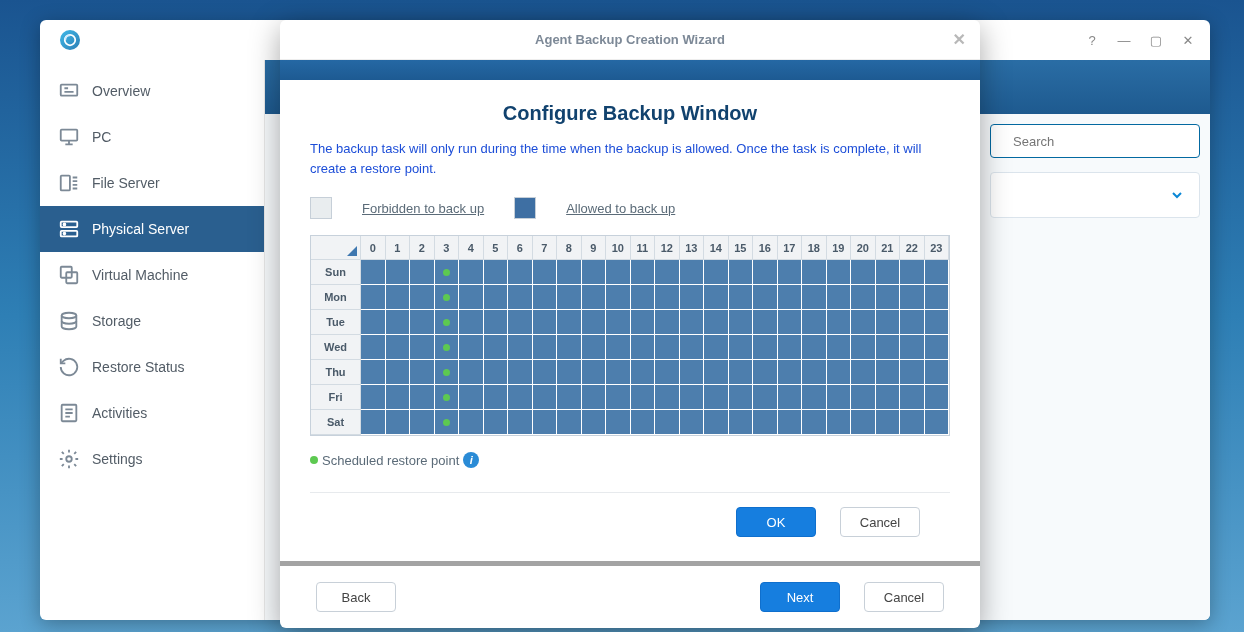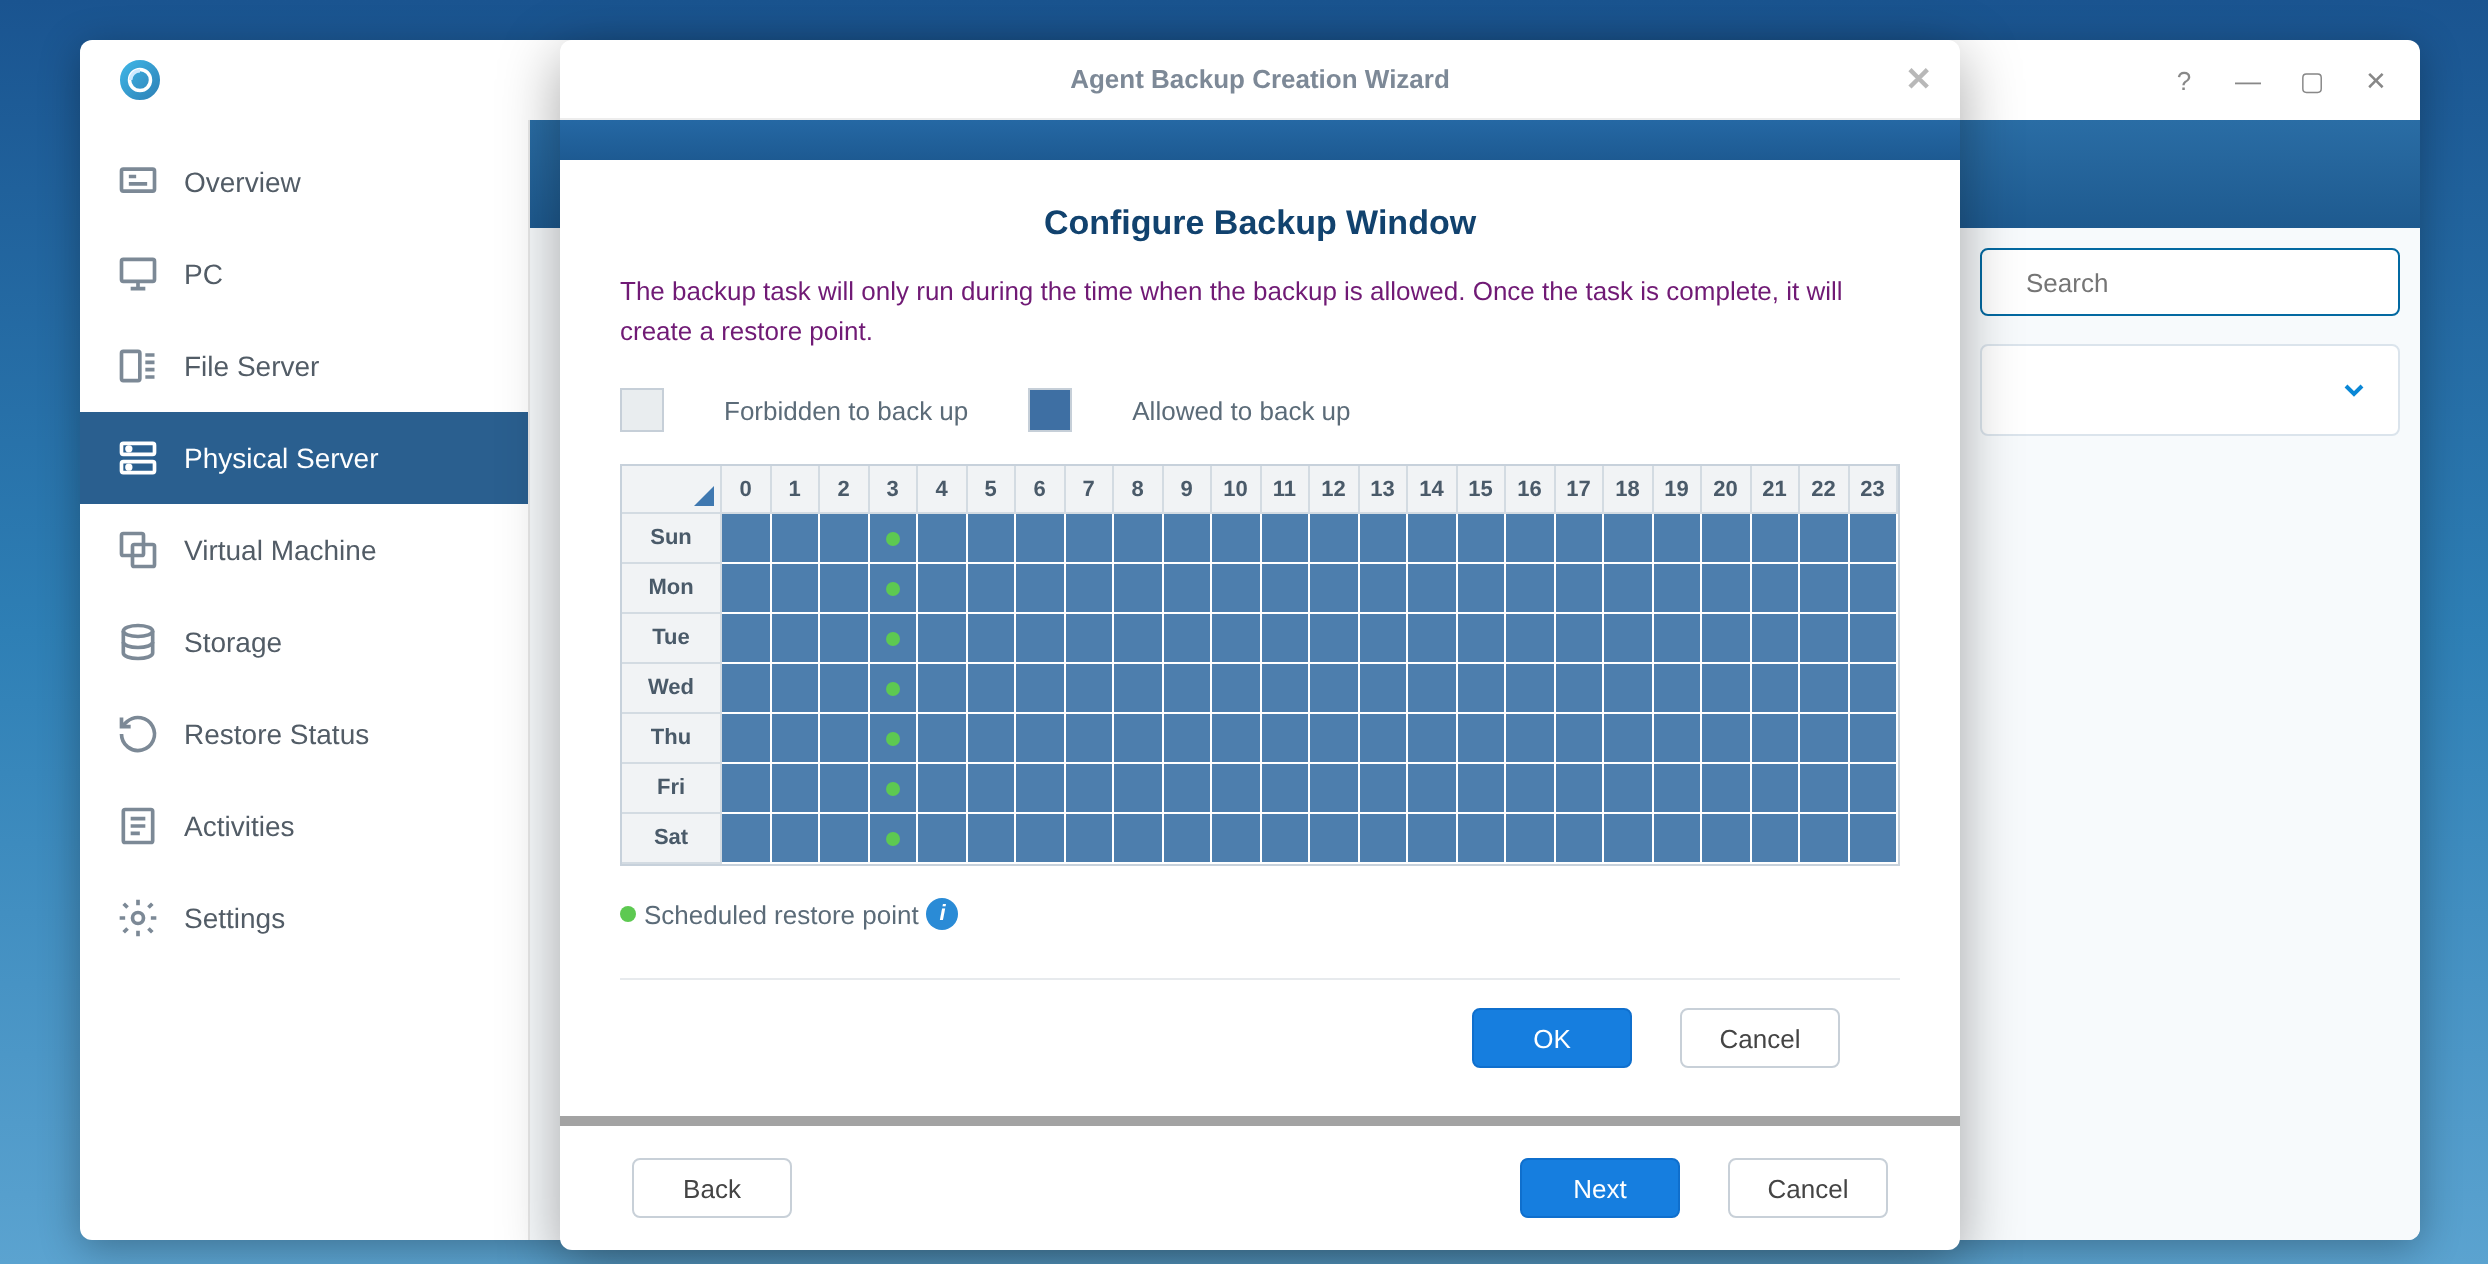--- a/index.html
+++ b/index.html
@@ -18,27 +18,27 @@
 .search-panel { position:absolute; top:64px; right:10px; width:210px; }
 .search-box { background:#fff; border:1px solid #0369a1; border-radius:4px; height:34px; display:flex; align-items:center; padding:0 10px; gap:6px; color:#8a98a6;}
 .search-box input { border:0; outline:0; flex:1; font-size:13px; background:transparent;}
 .card { margin-top:14px; background:#fff; border:1px solid #dbe4ec; border-radius:4px; height:46px; display:flex; align-items:center; justify-content:flex-end; padding:0 14px;}
 .chev { color:#0a87d6; }
 .modal { position:absolute; top:20px; left:280px; width:700px; background:#fff; border-radius:6px; box-shadow:0 8px 30px rgba(0,0,0,.35); overflow:hidden; }
 .modal-title { height:40px; display:flex; align-items:center; justify-content:center; font-weight:600; color:#7d8997; position:relative; border-bottom:1px solid #ededed;}
 .modal-close { position:absolute; right:14px; color:#b8b8b8; cursor:pointer; font-size:16px;}
 .modal-band { height:20px; background:linear-gradient(to bottom,#2568a4,#1d5a92); }
 .modal-body { padding:22px 30px 10px; background:#fff; }
-.cfg-title { text-align:center; font-weight:700; font-size:17px; color:#11426e; margin-bottom:14px;}
-.cfg-desc { color:#701a75; line-height:1.55; margin-bottom:18px;}
+.cfg-title { text-align:center; font-weight:700; font-size:20px; color:#11426e; margin-bottom:14px;}
+.cfg-desc { color:#1d4ed8; line-height:1.55; margin-bottom:18px;}
 .legend { display:flex; align-items:center; gap:30px; margin-bottom:16px;}
 .legend .sw { width:22px; height:22px; border:1px solid #c6cfd8;}
 .legend .sw.forb { background:#e9edef; }
 .legend .sw.allow { background:#3e6fa3; }
-.legend span { color:#5b6b78; }
+.legend span { color:#5b6b78;text-decoration:underline; }
 
 .grid-wrap { border:1px solid #c7d1db; }
 .grid { display:grid; grid-template-columns:50px repeat(24, 1fr); }
 .gh, .day-lbl { background:#f1f3f5; border-right:1px solid #d3dbe2; border-bottom:1px solid #d3dbe2; font-size:11px; color:#4a5a69; display:flex; align-items:center; justify-content:center; height:24px; font-weight:600;}
 .gh.corner { position:relative; }
 .gh.corner::after { content:""; position:absolute; right:3px; bottom:3px; border-left:10px solid transparent; border-bottom:10px solid #3f78b0; }
 .day-lbl { height:25px; }
 .cell { height:25px; border-right:1px solid #fff; border-bottom:1px solid #fff; background:#4d7ead; cursor:pointer; position:relative;}
 .cell .dot { position:absolute; top:50%; left:50%; width:7px; height:7px; margin:-3.5px 0 0 -3.5px; border-radius:50%; background:#5dc951;}
 .restore-legend { display:flex; align-items:center; gap:4px; margin-top:16px; color:#5b6b78;}

